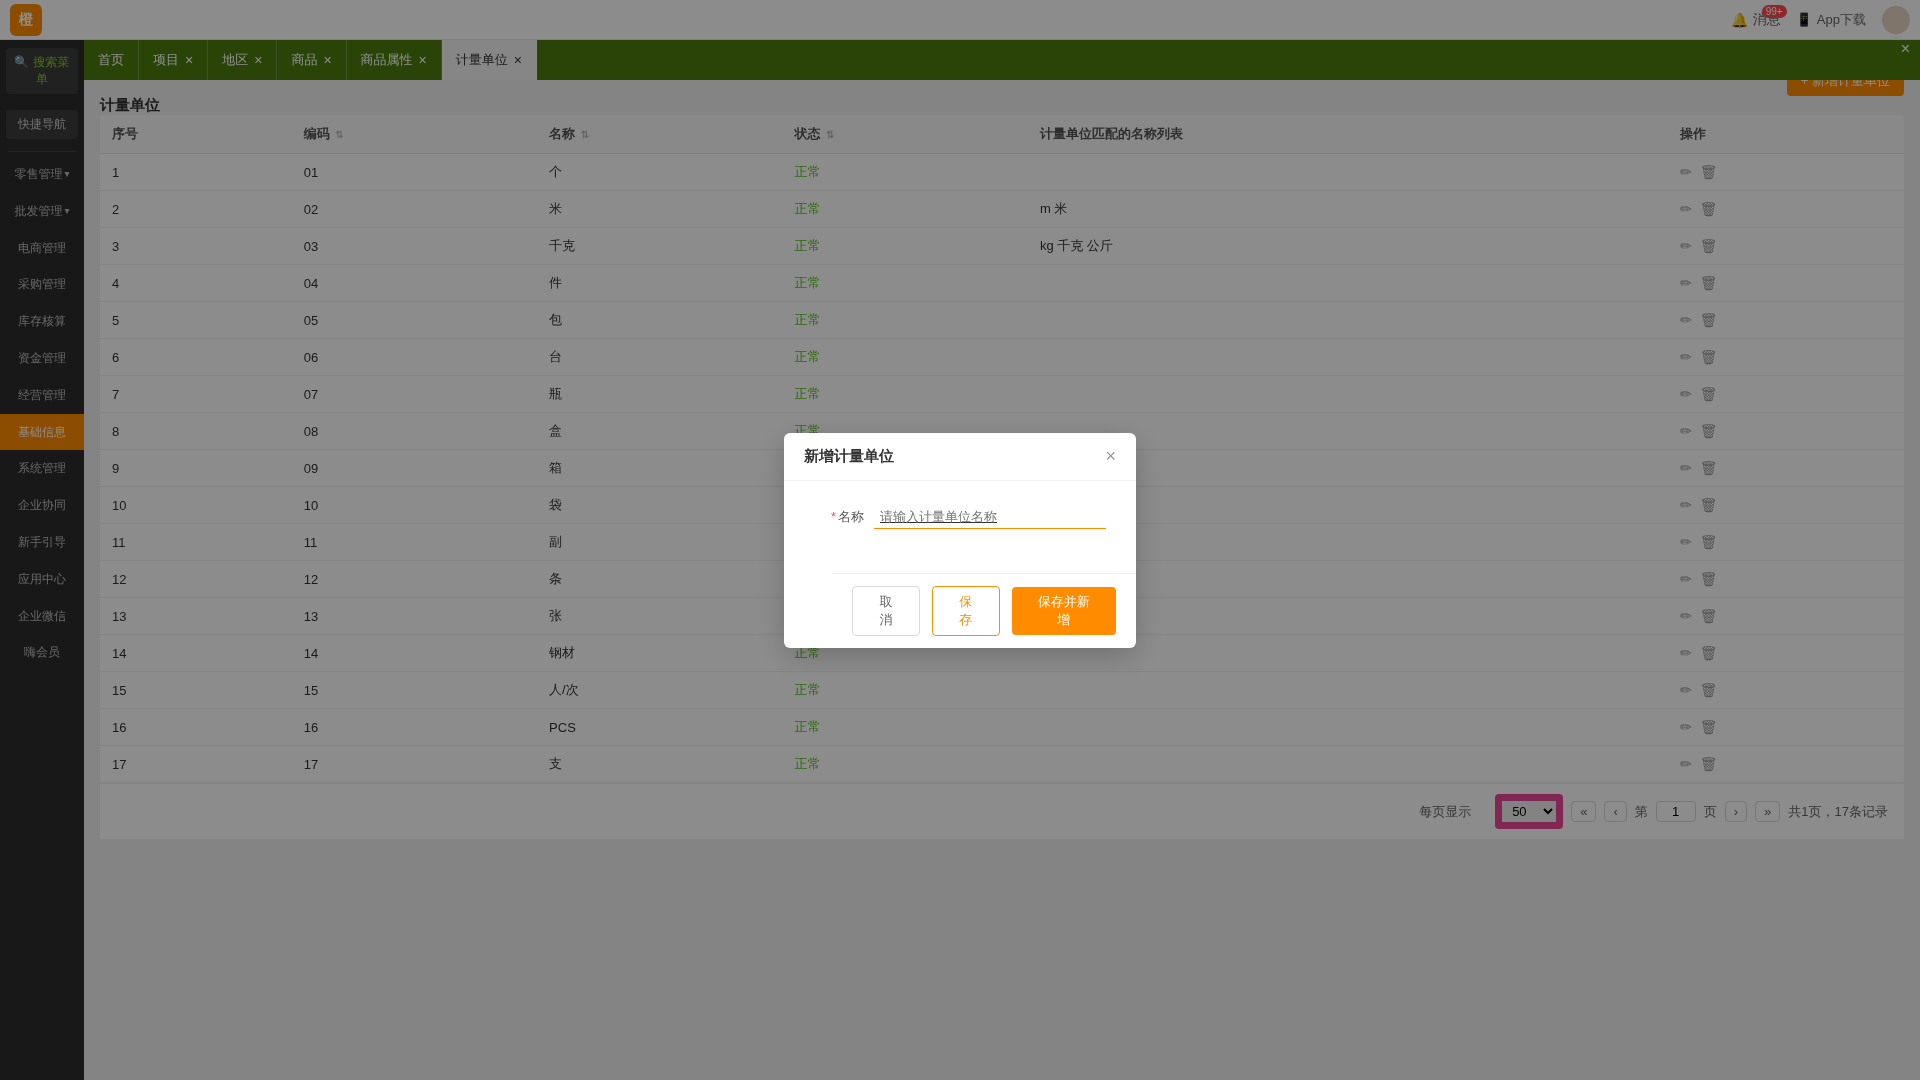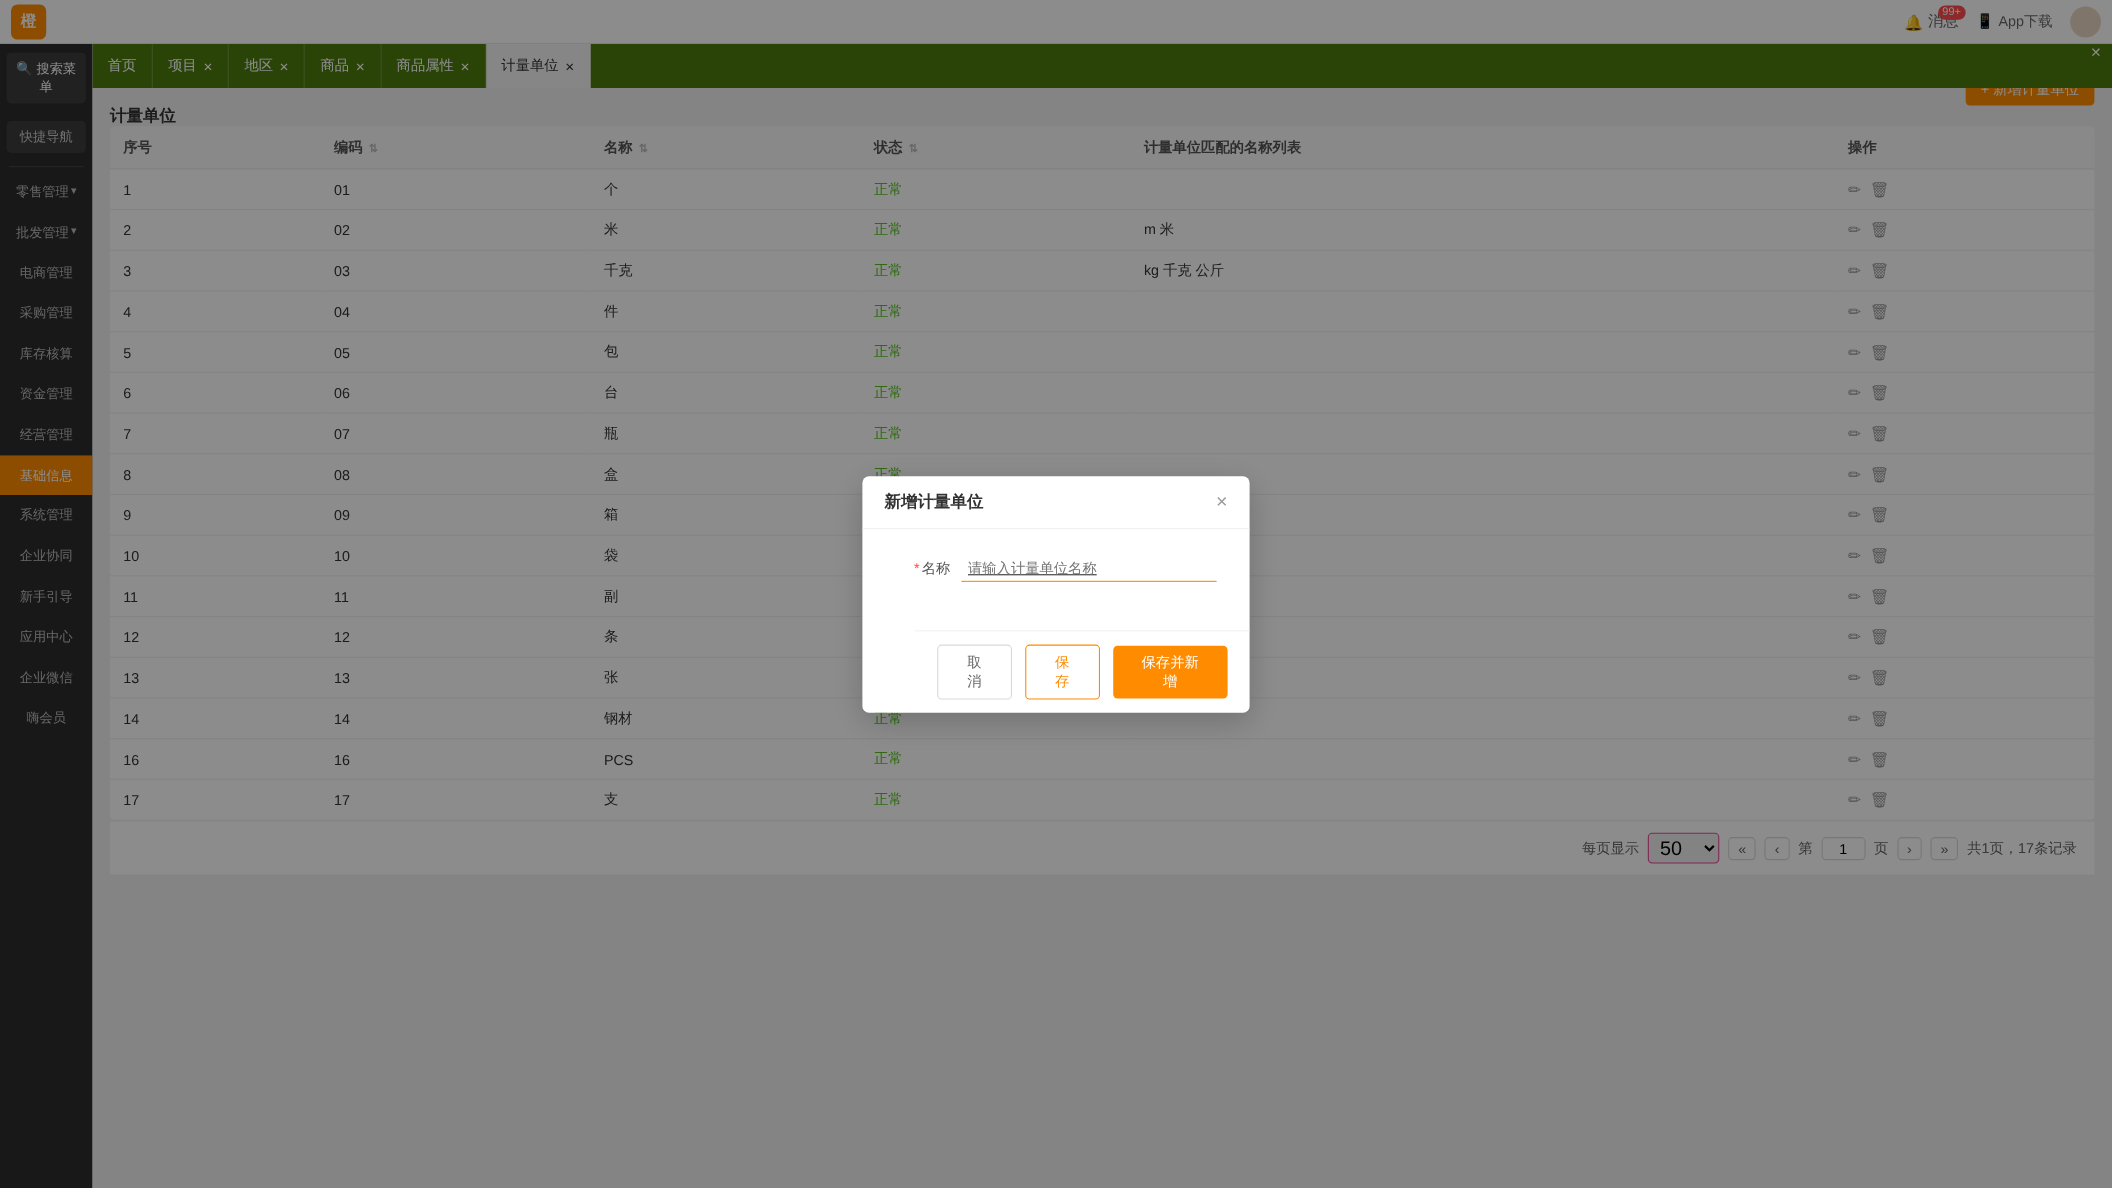--- a/index.html
+++ b/index.html
@@ -15,21 +15,21 @@
     .badge { position: absolute; top: -6px; right: -6px; background: #ff4d4f; color: #fff; border-radius: 8px; padding: 1px 4px; font-size: 10px; }
     .app-download { background: none; border: none; cursor: pointer; color: #666; font-size: 13px; display: flex; align-items: center; gap: 4px; }
     .user-avatar { width: 28px; height: 28px; background: #e8d5c4; border-radius: 50%; cursor: pointer; }
 
     
     .main-layout { display: flex; flex: 1; overflow: hidden; }
 
     
     .sidebar { width: 84px; background: #2d2d2d; display: flex; flex-direction: column; flex-shrink: 0; }
     .sidebar-search { padding: 8px 6px; }
-    .sidebar-search-btn { width: 100%; background: #3d3d3d; border: none; border-radius: 4px; color: #ffffff; padding: 6px 4px; cursor: pointer; font-size: 12px; text-align: center; }
+    .sidebar-search-btn { width: 100%; background: #3d3d3d; border: none; border-radius: 4px; color: #84cc16; padding: 6px 4px; cursor: pointer; font-size: 12px; text-align: center; }
     .sidebar-nav-btn { padding: 8px 6px; }
     .sidebar-nav-inner { width: 100%; background: #3d3d3d; border: none; border-radius: 4px; color: #ccc; padding: 6px 4px; cursor: pointer; font-size: 12px; text-align: center; }
     .sidebar-divider { height: 1px; background: #444; margin: 4px 8px; }
     .sidebar-item { padding: 10px 6px; text-align: center; cursor: pointer; color: #bbb; font-size: 12px; line-height: 1.4; }
     .sidebar-item.active { background: #ff8c00; color: #fff; }
     .sidebar-dropdown { display: flex; align-items: center; justify-content: center; gap: 2px; }
     .sidebar-dropdown-arrow { font-size: 10px; }
 
     
     .content-area { flex: 1; display: flex; flex-direction: column; overflow: hidden; }
@@ -53,21 +53,21 @@
     thead tr { background: #fafafa; }
     th { padding: 10px 12px; text-align: left; font-weight: 700; color: #555; border-bottom: 1px solid #e8e8e8; font-size: 13px; white-space: nowrap; }
     td { padding: 9px 12px; border-bottom: 1px solid #f0f0f0; font-size: 13px; color: #333; }
     .status-normal { color: #52c41a; }
     .action-btns { display: flex; gap: 8px; }
     .action-edit, .action-delete { background: none; border: none; cursor: pointer; color: #999; font-size: 14px; }
     .sort-icon { color: #bbb; font-size: 10px; margin-left: 2px; }
 
     
     .pagination-bar { background: #fff; padding: 10px 16px; display: flex; align-items: center; justify-content: flex-end; gap: 8px; border-top: 1px solid #f0f0f0; font-size: 13px; color: #666; }
-    .page-size-select { border: 1px solid #ec4899; border-radius: 4px; padding: 2px 6px; font-size: 18px; }
+    .page-size-select { border: 7px solid #ec4899; border-radius: 4px; padding: 2px 6px; font-size: 13px; margin-left: 16px; }
     .page-nav-btn { background: none; border: 1px solid #d9d9d9; border-radius: 4px; padding: 2px 8px; cursor: pointer; color: #666; font-size: 13px; }
     .page-nav-btn:disabled { color: #ccc; cursor: default; }
     .page-input { border: 1px solid #d9d9d9; border-radius: 4px; padding: 2px 6px; width: 40px; text-align: center; font-size: 13px; }
 
     
     .modal-overlay { position: fixed; top: 0; left: 0; width: 100%; height: 100%; background: rgba(0,0,0,0.45); z-index: 1000; display: flex; align-items: center; justify-content: center; }
     .modal { background: #fff; border-radius: 6px; width: 352px; box-shadow: 0 8px 30px rgba(0,0,0,0.2); overflow: hidden; }
     .modal-header { padding: 14px 20px; border-bottom: 1px solid #f0f0f0; display: flex; align-items: center; justify-content: space-between; }
     .modal-title { font-size: 15px; font-weight: bold; color: #333; }
     .modal-close-btn { background: none; border: none; cursor: pointer; color: #999; font-size: 18px; line-height: 1; }
@@ -371,20 +371,33 @@
       <td><span class="status-normal">正常</span></td>
       <td></td>
       <td>
         <div class="action-btns">
           <button class="action-edit">✏</button>
           <button class="action-delete">🗑</button>
         </div>
       </td>
     </tr>
               <tr>
+      <td>15</td>
+      <td>15</td>
+      <td>人/次</td>
+      <td><span class="status-normal">正常</span></td>
+      <td></td>
+      <td>
+        <div class="action-btns">
+          <button class="action-edit">✏</button>
+          <button class="action-delete">🗑</button>
+        </div>
+      </td>
+    </tr>
+              <tr>
       <td>16</td>
       <td>16</td>
       <td>PCS</td>
       <td><span class="status-normal">正常</span></td>
       <td></td>
       <td>
         <div class="action-btns">
           <button class="action-edit">✏</button>
           <button class="action-delete">🗑</button>
         </div>

